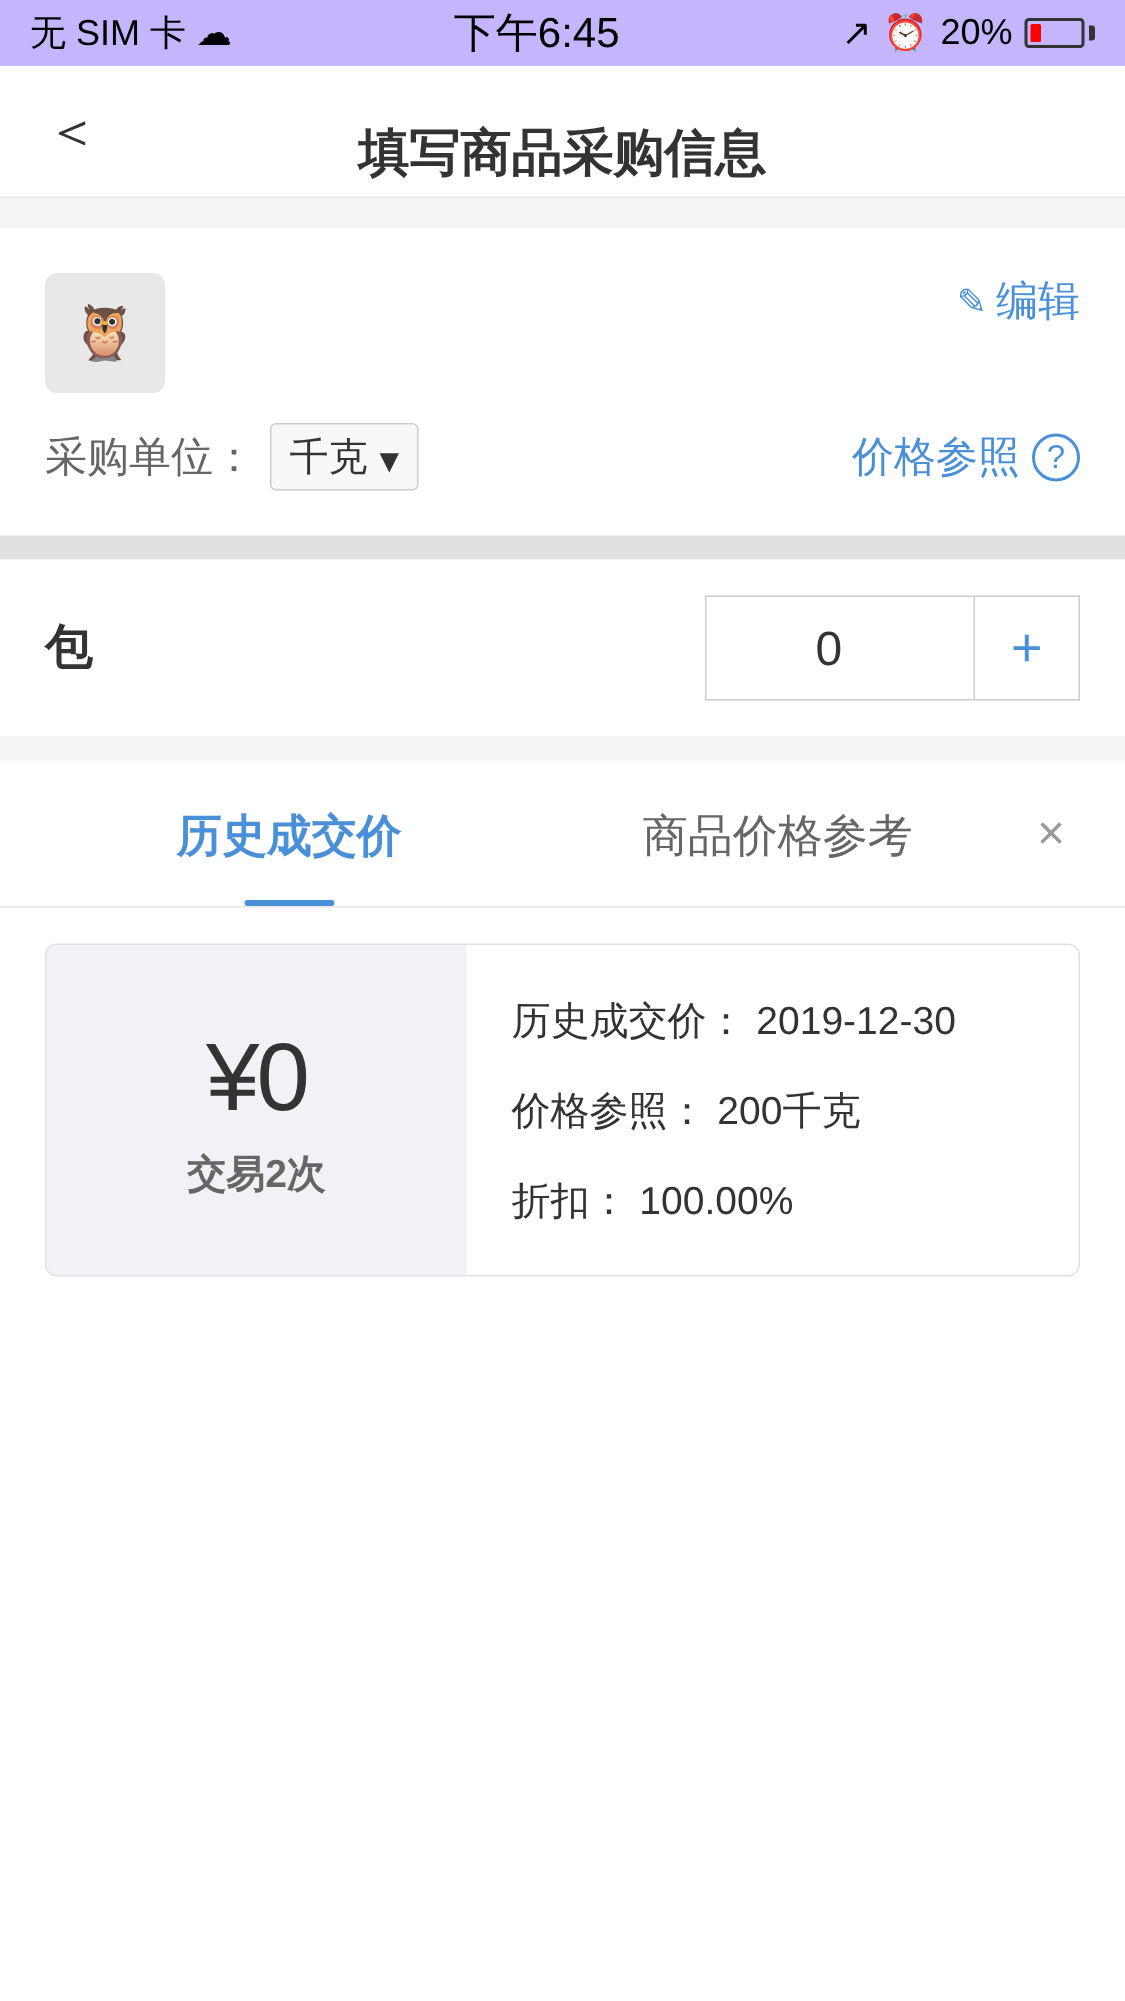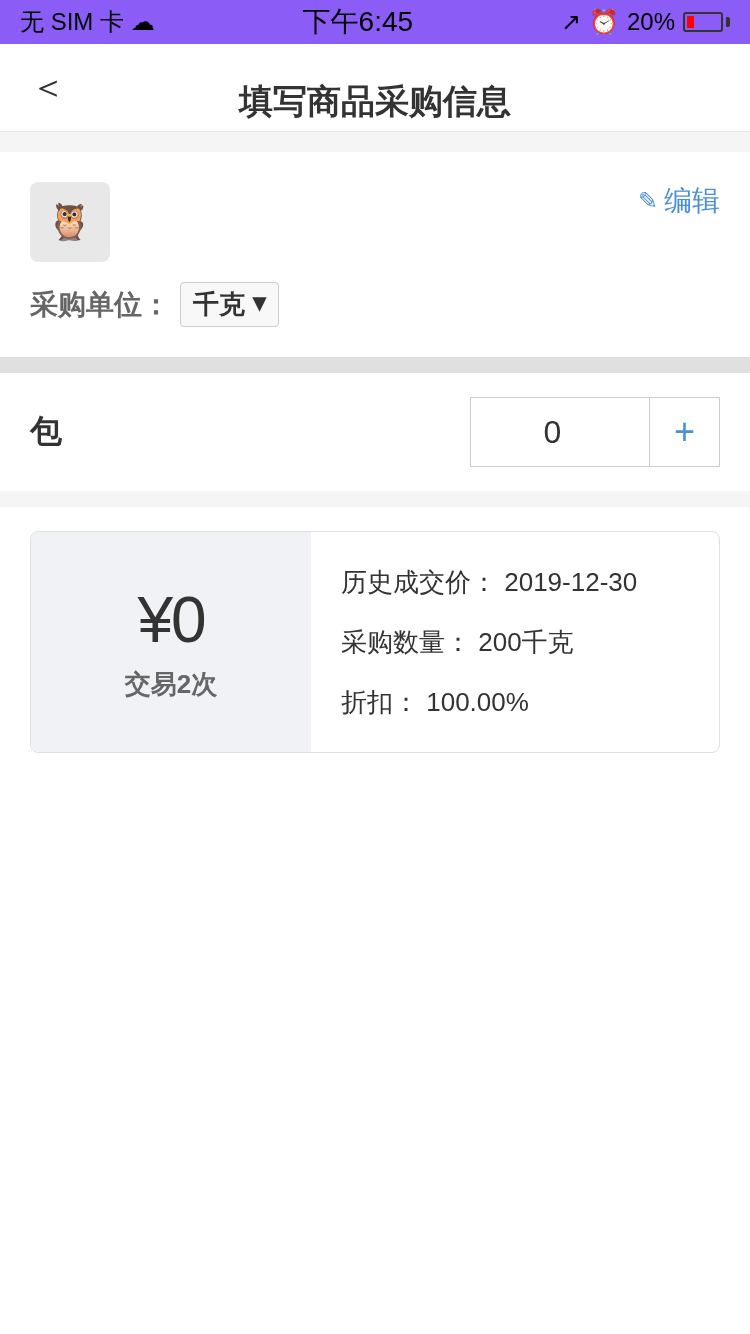--- a/index.html
+++ b/index.html
@@ -10,21 +10,21 @@
       background: #f5f5f5;
       font-family: -apple-system, "PingFang SC", "Helvetica Neue", Arial, sans-serif;
       font-size: 28px;
       color: #333;
     }
 
     
     .status-bar {
       width: 100%;
       height: 44px;
-      background: #8b5cf6;
+      background: #c4b5fd;
       display: flex;
       align-items: center;
       justify-content: space-between;
       padding: 0 20px;
       font-size: 26px;
       color: #000;
     }
     .status-left {
       display: flex;
       align-items: center;
@@ -144,29 +144,28 @@
       white-space: nowrap;
     }
     .edit-icon {
       font-size: 24px;
     }
     .product-unit-row {
       display: flex;
       align-items: center;
       justify-content: space-between;
       margin-top: 10px;
-      font-weight: bold;
     }
     .unit-label {
       font-size: 28px;
       color: #666;
     }
     .unit-select {
       display: inline-flex;
-      align-items: flex-start;
+      align-items: flex-end;
       border: 1px solid #ccc;
       border-radius: 4px;
       padding: 4px 12px;
       font-size: 26px;
       color: #333;
       background: #f8f8f8;
       gap: 8px;
       margin-left: 10px;
     }
     .price-ref {
@@ -383,52 +382,67 @@
     </div>
   </div>
   <div class="product-unit-row">
     <div style="display:flex;align-items:center;">
       <span class="unit-label">采购单位：</span>
       <div class="unit-select">
         <span>千克</span>
         <span>▾</span>
       </div>
     </div>
+    <div class="price-ref">
+      <span>价格参照</span>
+      <div class="help-circle">?</div>
+    </div>
   </div>
 </div>
 
 <div class="gray-divider"></div>
 
 <div class="quantity-row">
   <div class="qty-left">
     <span class="qty-unit-label">包</span>
   </div>
   <div class="qty-input-group">
     <input class="qty-input" type="number" value="0" style="">
     <div class="qty-plus">
       <span>+</span>
     </div>
   </div>
 </div>
 
 <div class="tab-section">
+  <div class="tab-header">
+    <div class="tab-item active">
+      <span>历史成交价</span>
+    </div>
+    <div class="tab-item">
+      <span>商品价格参考</span>
+    </div>
+    <div class="tab-close">
+      <span>×</span>
+    </div>
+  </div>
 
   <div class="price-card-area">
     <div class="price-card">
       <div class="price-card-left">
         <div class="price-amount">¥0</div>
         <div class="price-trade-count">交易2次</div>
       </div>
       <div class="price-card-right">
         <div class="price-info-line">
           <span>历史成交价：</span>
           <span>2019-12-30</span>
         </div>
         <div class="price-info-line">
-          <span>采购数量：</span>
+          <span>价格参照：</span>
           <span>200千克</span>
         </div>
         <div class="price-info-line">
           <span>折扣：</span>
           <span>100.00%</span>
         </div>
       </div>
     </div>
   </div>
 </div>

